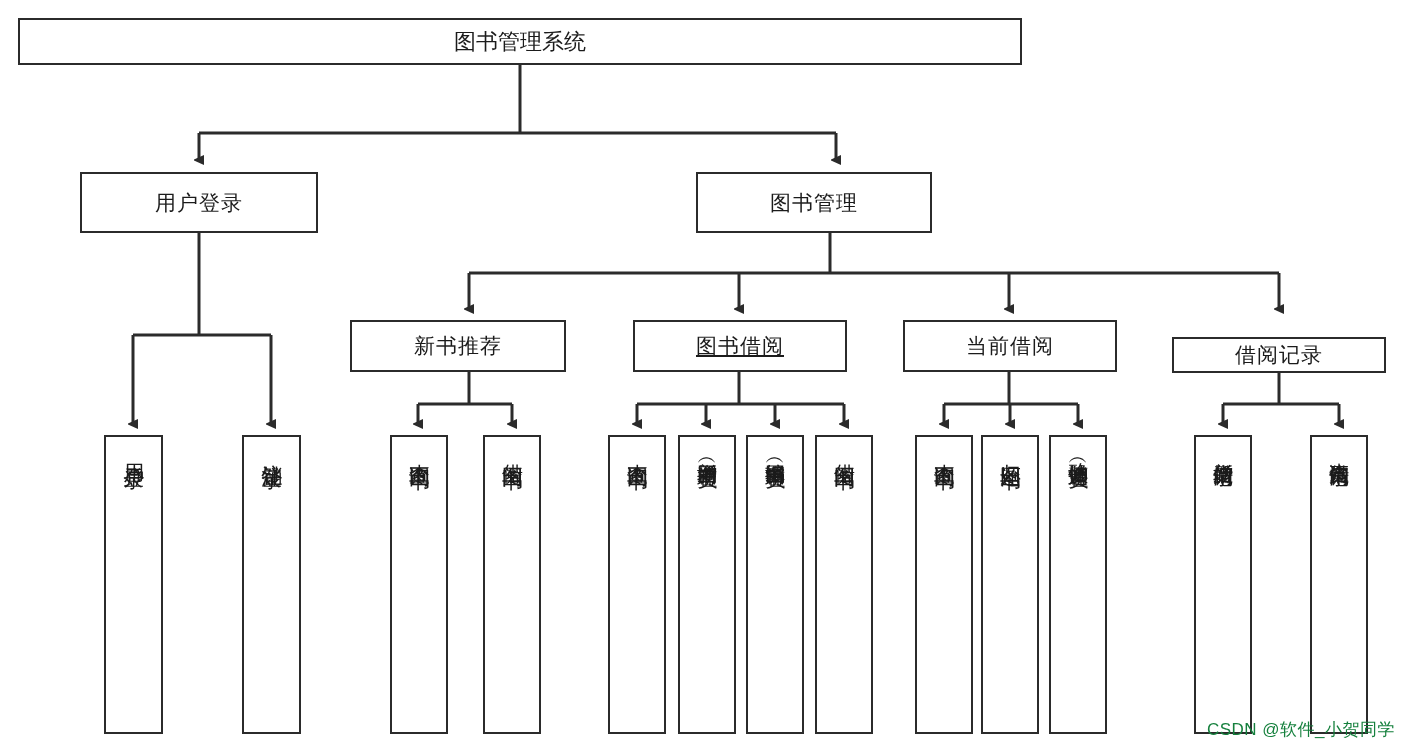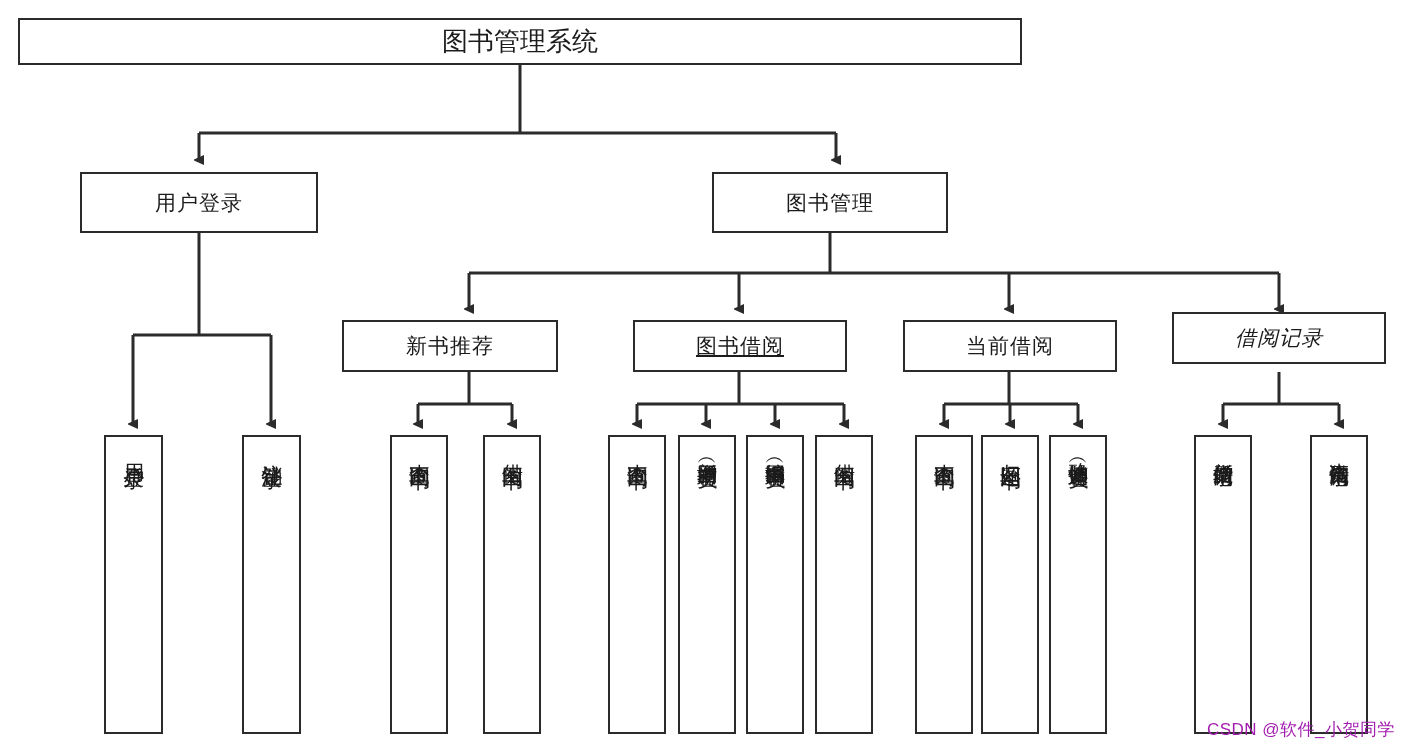--- a/index.html
+++ b/index.html
@@ -28,21 +28,21 @@
     display:flex;
     align-items:center;
     justify-content:center;
     color:#1b1b1b;
   }
   .node.h{
     font-size:21px;
     letter-spacing:1px;
   }
   .node.root{
-    font-size:26px;
+    font-size:22px;
   }
   .node.v{
     align-items:flex-start;
     justify-content:center;
     padding-top:10px;
   }
   .vtext{
     writing-mode:vertical-rl;
     text-orientation:upright;
     font-size:21px;
@@ -53,21 +53,21 @@
   }
   .vtext.tight{
     font-size:20px;
     letter-spacing:1px;
   }
   .watermark{
     position:absolute;
     right:10px;
     bottom:6px;
     font-size:17px;
-    color:#a21caf;
+    color:#15803d;
     letter-spacing:0.5px;
     white-space:nowrap;
     user-select:none;
   }
 </style>
 </head>
 <body>
 
 <div id="stage">
 
@@ -123,37 +123,37 @@
   </svg>
 
   <div class="node root" style="left:18px;top:18px;width:1004px;height:47px;">
     <span>图书管理系统</span>
   </div>
 
   <div class="node h" style="left:80px;top:172px;width:238px;height:61px;">
     <span>用户登录</span>
   </div>
 
-  <div class="node h" style="left:712px;top:172px;width:236px;height:61px;">
+  <div class="node h" style="left:696px;top:172px;width:236px;height:61px;">
     <span>图书管理</span>
   </div>
 
-  <div class="node h" style="left:342px;top:320px;width:216px;height:52px;">
+  <div class="node h" style="left:350px;top:320px;width:216px;height:52px;">
     <span>新书推荐</span>
   </div>
 
   <div class="node h" style="left:633px;top:320px;width:214px;height:52px;text-decoration:underline;">
     <span>图书借阅</span>
   </div>
 
   <div class="node h" style="left:903px;top:320px;width:214px;height:52px;text-align:center;">
     <span>当前借阅</span>
   </div>
 
-  <div class="node h" style="left:1172px;top:312px;width:214px;height:52px;font-style:italic;">
+  <div class="node h" style="left:1172px;top:337px;width:214px;height:36px;">
     <span>借阅记录</span>
   </div>
 
   <div class="node v" style="left:104px;top:435px;width:59px;height:299px;">
     <span class="vtext">用户登录</span>
   </div>
 
   <div class="node v" style="left:242px;top:435px;width:59px;height:299px;">
     <span class="vtext">注销登录</span>
   </div>

